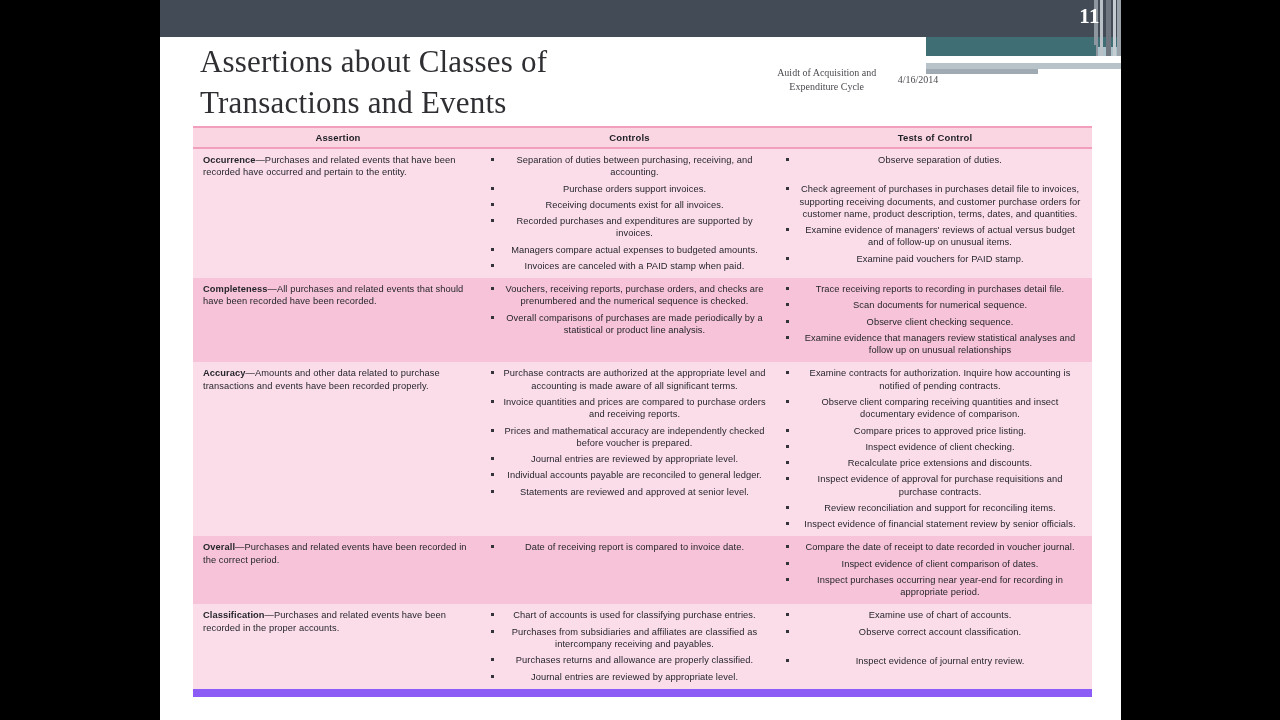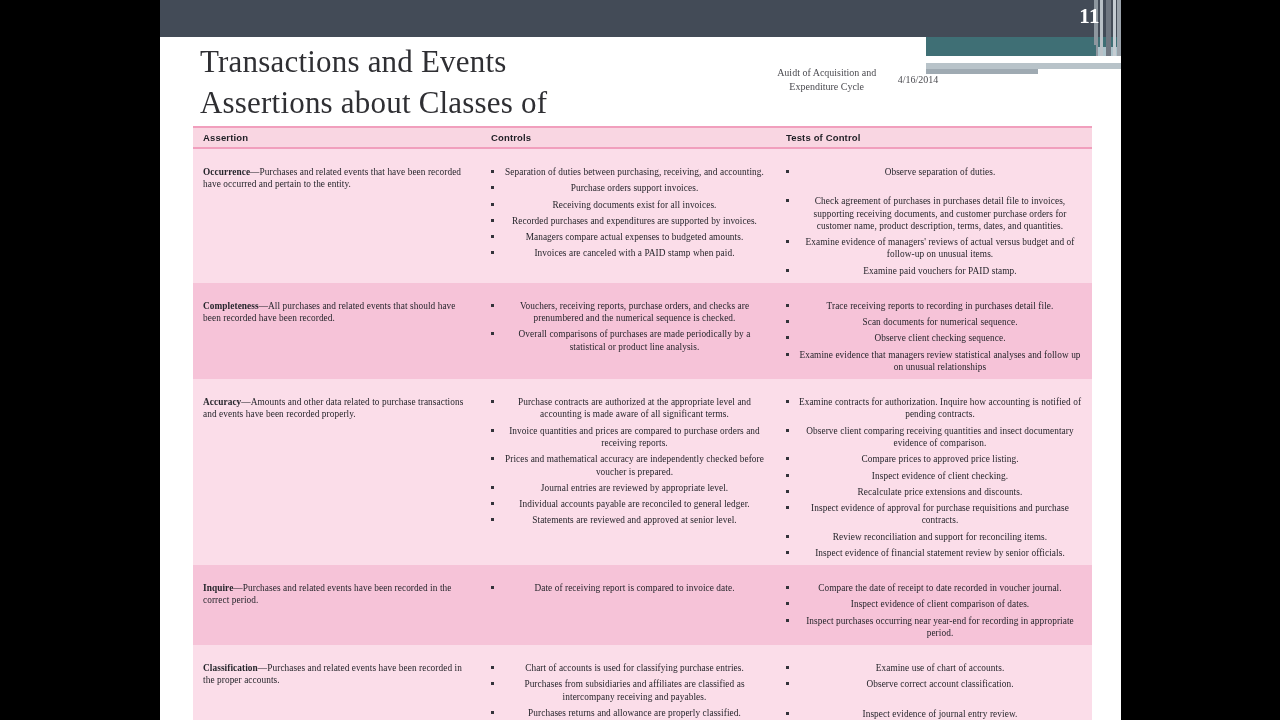--- a/index.html
+++ b/index.html
@@ -155,37 +155,36 @@
   #assert-table col.c-controls  { width: 295px; }
   #assert-table col.c-tests     { width: 316px; }
 
   #assert-table thead th {
     background: #f9d6e2;
     border-top: 2px solid #f19fbd;
     border-bottom: 2px solid #f19fbd;
     color: #1e1e24;
     font-size: 9.5px;
     font-weight: bold;
-    text-align: left;
+    text-align: center;
     padding: 4px 8px 4px 10px;
     letter-spacing: 0.15px;
   }
 
   #assert-table tbody td {
     vertical-align: top;
-    padding: 17px 9px 6px 10px;
+    padding: 5px 9px 6px 10px;
     font-size: 9.3px;
     line-height: 1.32;
     color: #26262c;
     letter-spacing: 0.08px;
-    font-family: Liberation Serif, serif;
   }
   #assert-table tbody tr.band-a td { background: #fbdde9; }
   #assert-table tbody tr.band-b td { background: #f6c3d8; }
-  #assert-table tbody tr.last td   { border-bottom: 1px solid #8b5cf6; }
+  #assert-table tbody tr.last td   { border-bottom: 8px solid #8b5cf6; }
 
   .cell-lead {
     margin: 0 0 6px 0;
   }
   .cell-lead .term { font-weight: bold; }
 
   ul.bullets {
     list-style: none;
     margin: 0;
     padding: 0;
@@ -231,22 +230,22 @@
 
     <div class="ribbon r1"></div>
     <div class="ribbon r2"></div>
     <div class="ribbon r3"></div>
     <div class="ribbon r4"></div>
     <div class="ribbon r5"></div>
 
     <div class="slide-number">11</div>
 
     <div class="title">
+      <div>Assertions about Classes of</div>
       <div>Transactions and Events</div>
-      <div>Assertions about Classes of</div>
     </div>
 
     <div class="subtitle-wrap">
       <span class="sub-left">Auidt of Acquisition and Expenditure Cycle</span>
       <span class="sub-right">4/16/2014</span>
     </div>
 
     <table id="assert-table">
       <colgroup>
         <col class="c-assertion">
@@ -325,21 +324,21 @@
                 <li>Inspect evidence of client checking.</li>
                 <li>Recalculate price extensions and discounts.</li>
                 <li class="spaced">Inspect evidence of approval for purchase requisitions and purchase contracts.</li>
                 <li>Review reconciliation and support for reconciling items.</li>
                 <li>Inspect evidence of financial statement review by senior officials.</li>
               </ul>
             </td>
           </tr>
           <tr class="band-b">
             <td>
-              <p class="cell-lead"><span class="term">Inquire</span>—Purchases and related events have been recorded in the correct period.</p>
+              <p class="cell-lead"><span class="term">Overall</span>—Purchases and related events have been recorded in the correct period.</p>
             </td>
             <td>
               <ul class="bullets">
                 <li>Date of receiving report is compared to invoice date.</li>
               </ul>
             </td>
             <td>
               <ul class="bullets">
                 <li>Compare the date of receipt to date recorded in voucher journal.</li>
                 <li>Inspect evidence of client comparison of dates.</li>

